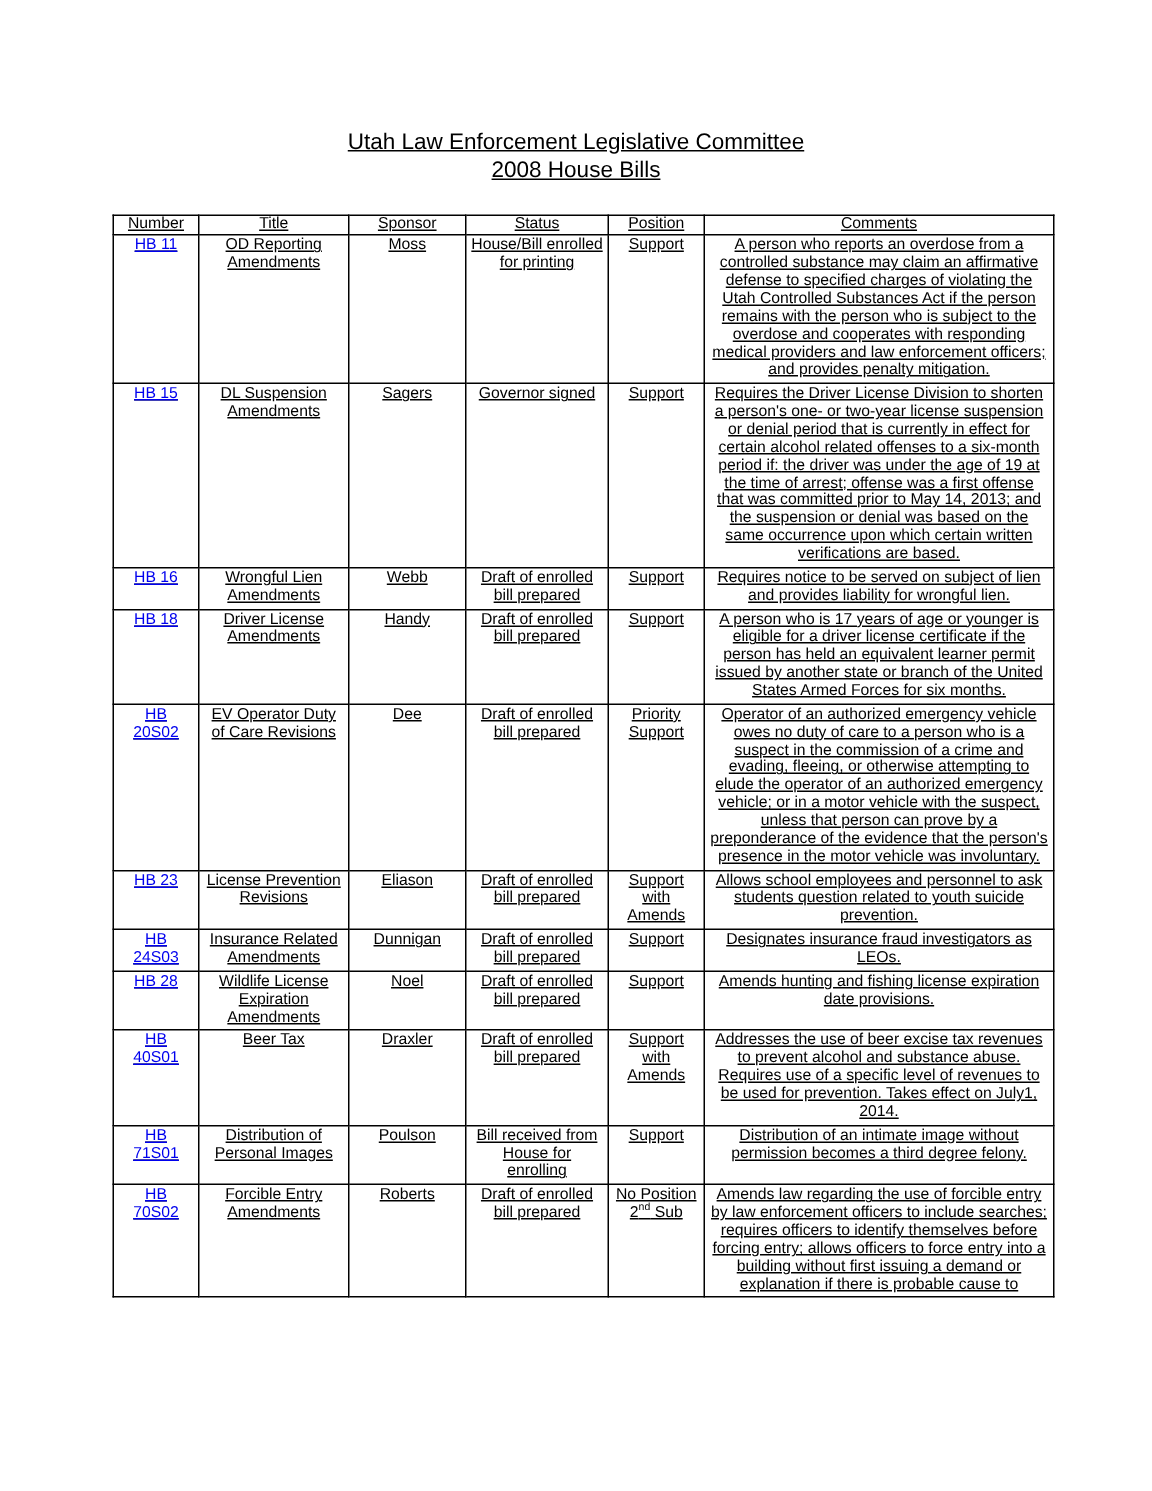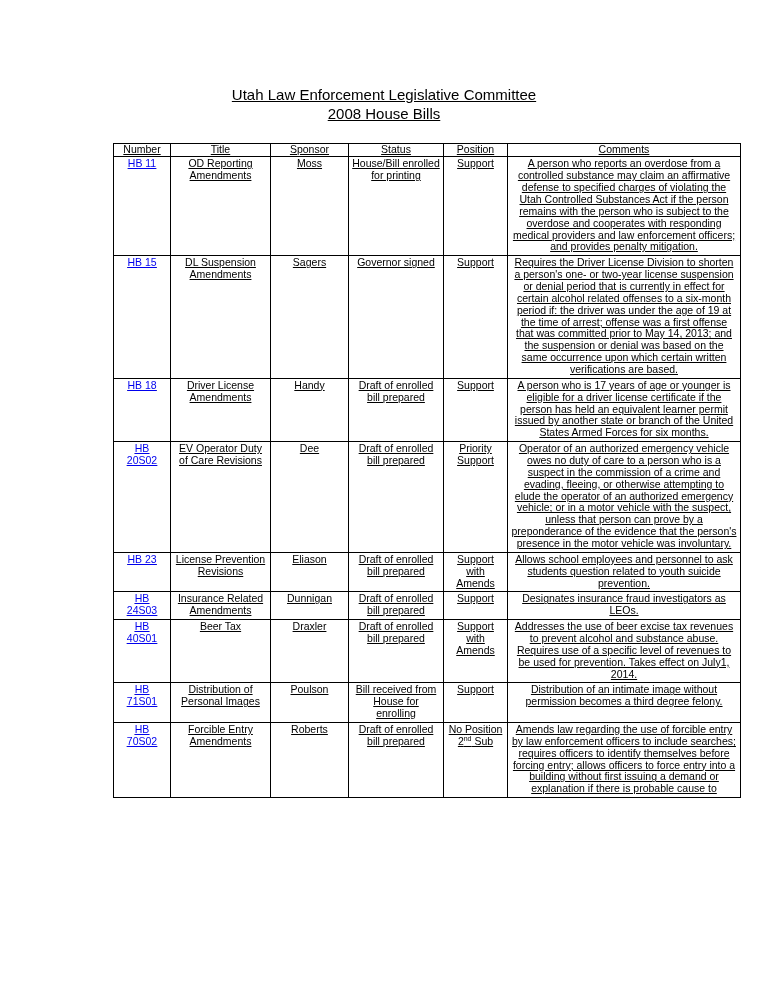--- a/index.html
+++ b/index.html
@@ -19,21 +19,21 @@
     text-decoration: underline;
   }
   .doc-title {
     text-align: center;
     font-size: 15px;
     font-weight: normal;
     line-height: 1.25;
     margin: 0;
   }
   .bills-table {
-    margin: 19px 0 0 113px;
+    margin: 19px 0 0 75px;
     width: 627px;
     border-collapse: collapse;
     table-layout: fixed;
     font-size: 10.5px;
     line-height: 1.13;
   }
   .bills-table th,
   .bills-table td {
     border: 1px solid #000000;
     padding: 1px 3px 2px 3px;
@@ -100,20 +100,28 @@
         </tr>
         <tr>
           <td><a class="bill-link">HB 15</a></td>
           <td>DL Suspension Amendments</td>
           <td>Sagers</td>
           <td>Governor signed</td>
           <td>Support</td>
           <td class="comments-cell">Requires the Driver License Division to shorten a person's one- or two-year license suspension or denial period that is currently in effect for certain alcohol related offenses to a six-month period if: the driver was under the age of 19 at the time of arrest; offense was a first offense that was committed prior to May 14, 2013; and the suspension or denial was based on the same occurrence upon which certain written verifications are based.</td>
         </tr>
         <tr>
+          <td><a class="bill-link">HB 16</a></td>
+          <td>Wrongful Lien Amendments</td>
+          <td>Webb</td>
+          <td>Draft of enrolled bill prepared</td>
+          <td>Support</td>
+          <td class="comments-cell">Requires notice to be served on subject of lien and provides liability for wrongful lien.</td>
+        </tr>
+        <tr>
           <td><a class="bill-link">HB 18</a></td>
           <td>Driver License Amendments</td>
           <td>Handy</td>
           <td>Draft of enrolled bill prepared</td>
           <td>Support</td>
           <td class="comments-cell">A person who is 17 years of age or younger is eligible for a driver license certificate if the person has held an equivalent learner permit issued by another state or branch of the United States Armed Forces for six months.</td>
         </tr>
         <tr>
           <td><a class="bill-link">HB
 20S02</a></td>
@@ -132,20 +140,28 @@
           <td class="comments-cell">Allows school employees and personnel to ask students question related to youth suicide prevention.</td>
         </tr>
         <tr>
           <td><a class="bill-link">HB
 24S03</a></td>
           <td>Insurance Related Amendments</td>
           <td>Dunnigan</td>
           <td>Draft of enrolled bill prepared</td>
           <td>Support</td>
           <td class="comments-cell">Designates insurance fraud investigators as LEOs.</td>
+        </tr>
+        <tr>
+          <td><a class="bill-link">HB 28</a></td>
+          <td>Wildlife License Expiration Amendments</td>
+          <td>Noel</td>
+          <td>Draft of enrolled bill prepared</td>
+          <td>Support</td>
+          <td class="comments-cell">Amends hunting and fishing license expiration date provisions.</td>
         </tr>
         <tr>
           <td><a class="bill-link">HB
 40S01</a></td>
           <td>Beer Tax</td>
           <td>Draxler</td>
           <td>Draft of enrolled bill prepared</td>
           <td>Support with Amends</td>
           <td class="comments-cell">Addresses the use of beer excise tax revenues to prevent alcohol and substance abuse. Requires use of a specific level of revenues to be used for prevention. Takes effect on July1, 2014.</td>
         </tr>

